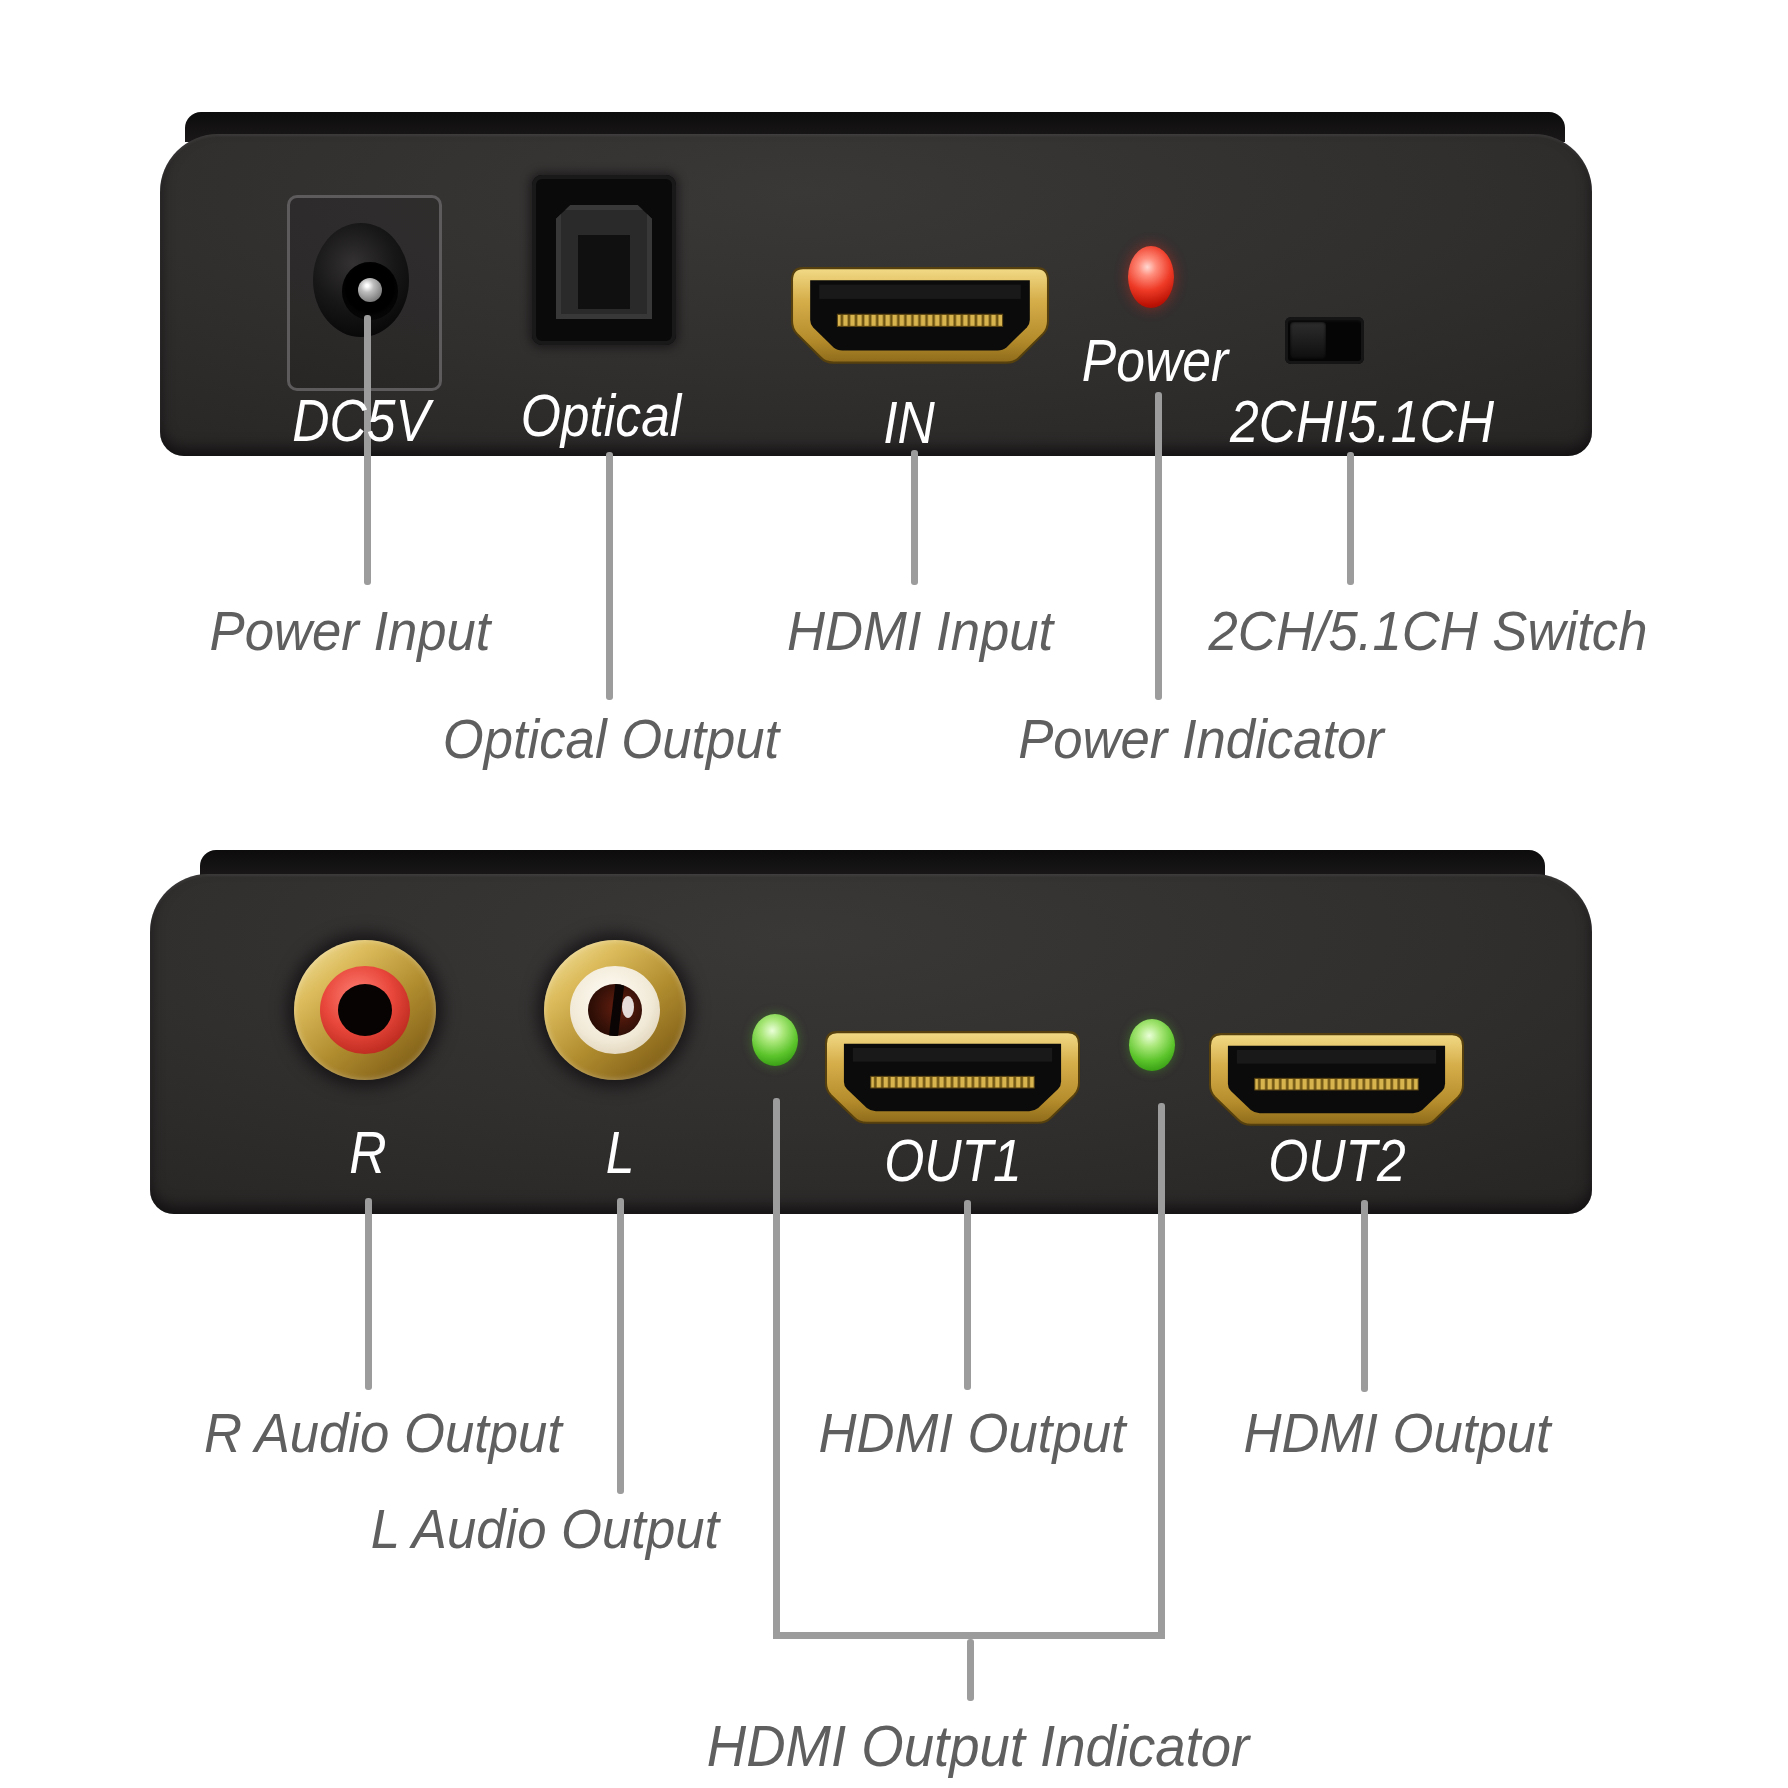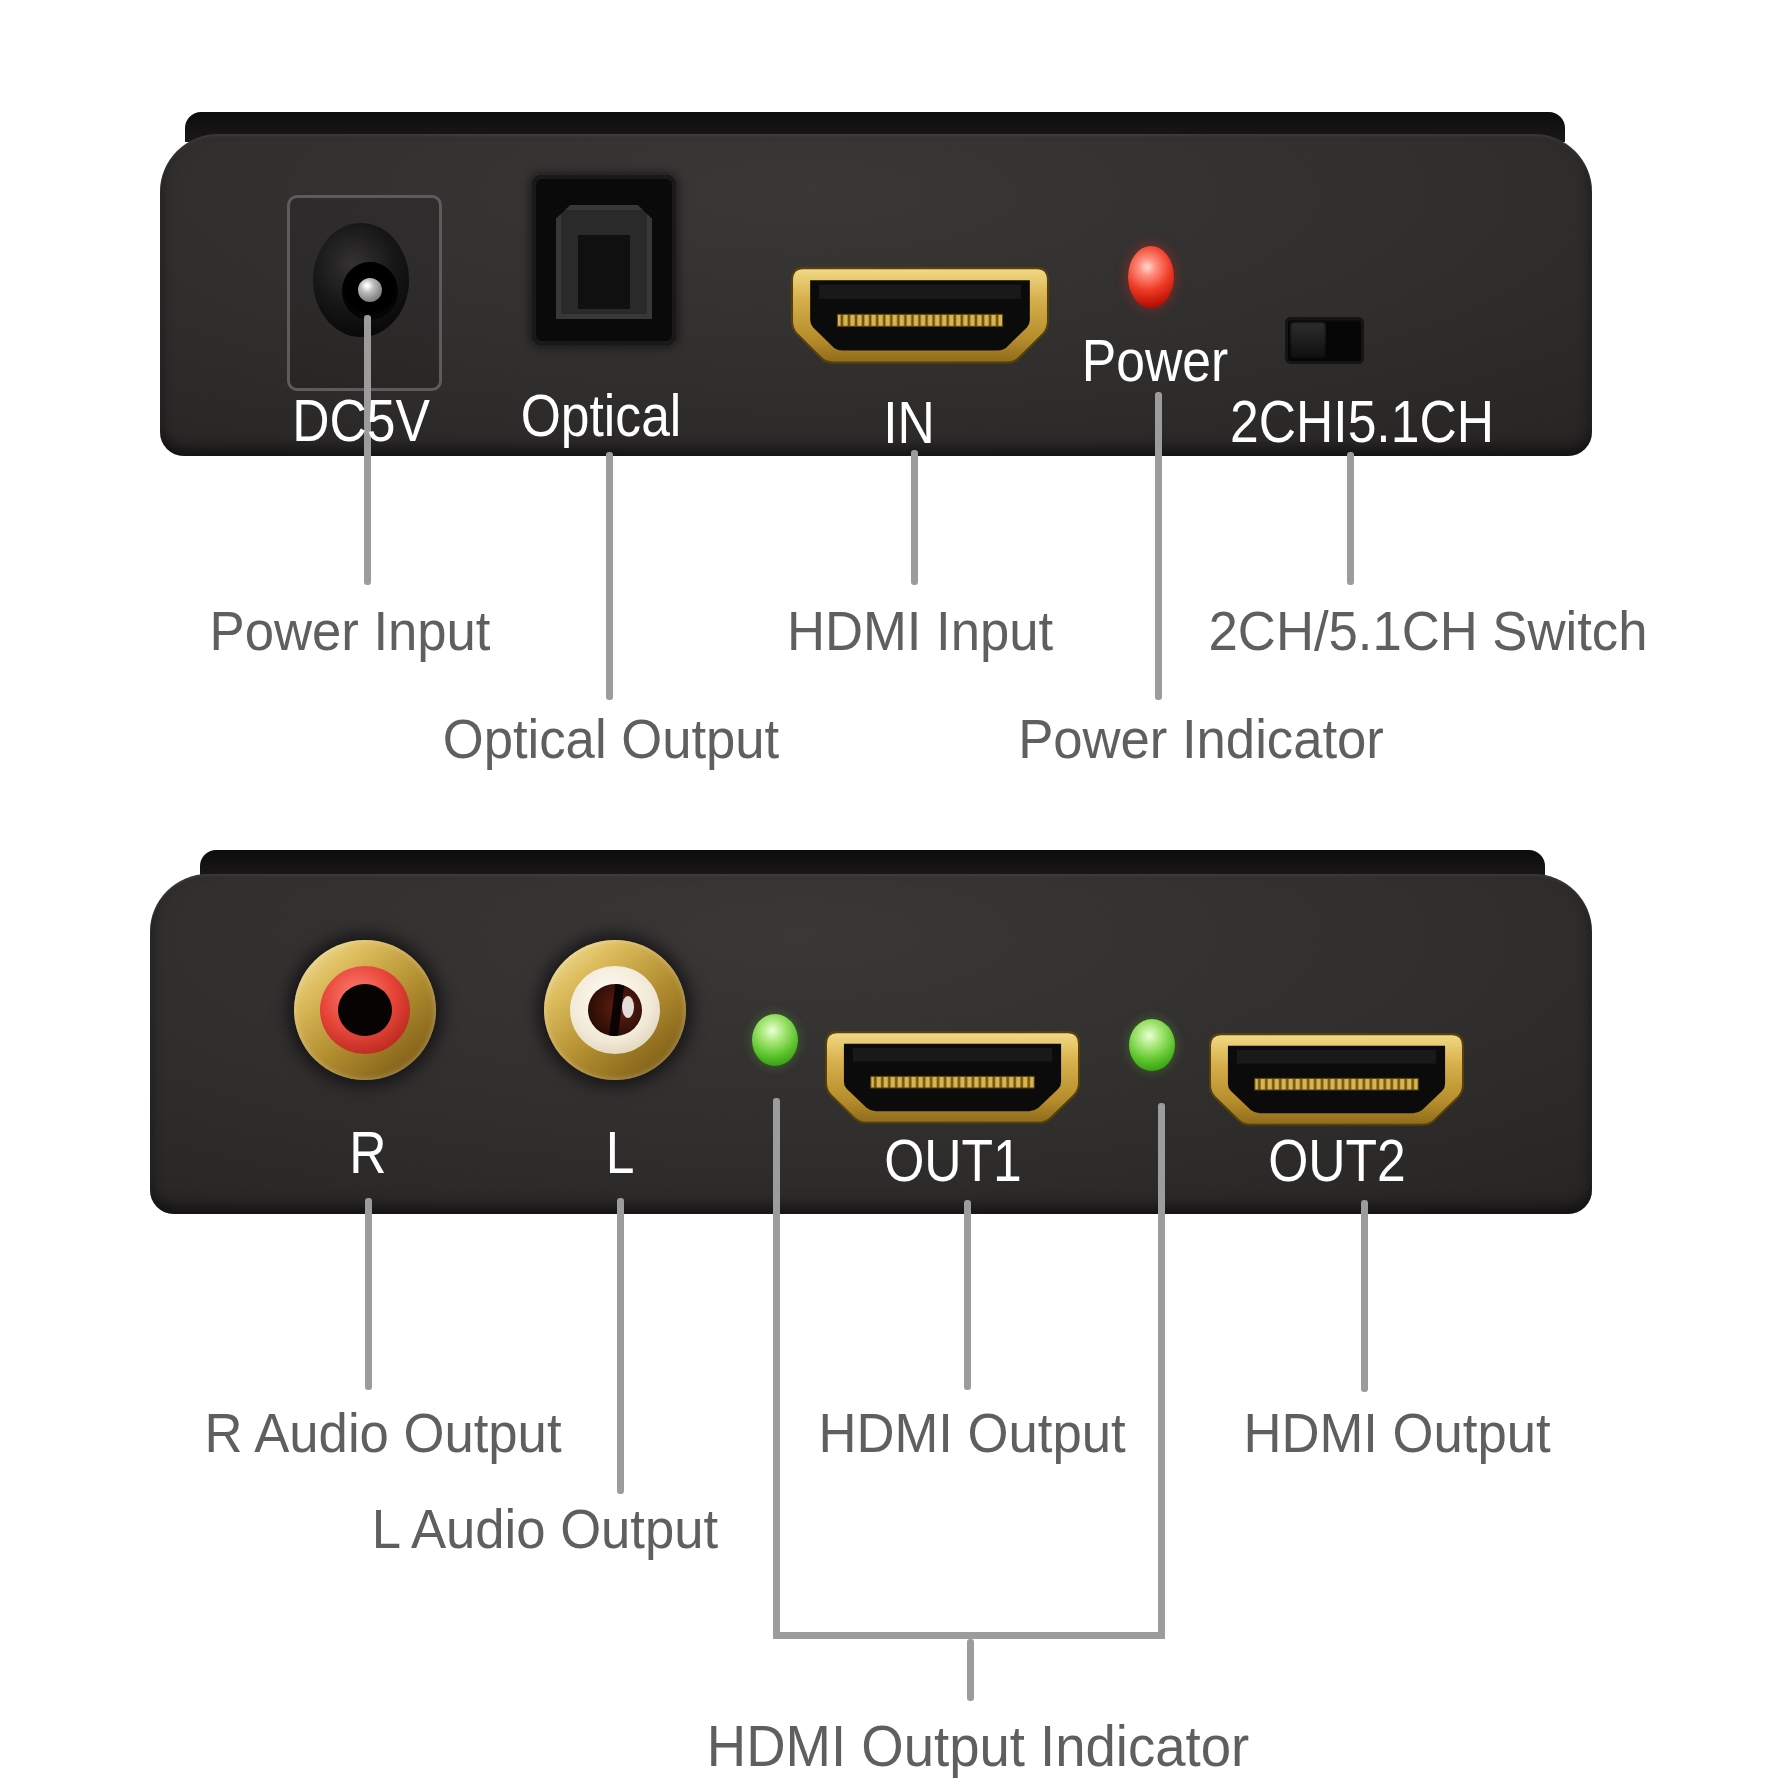--- a/index.html
+++ b/index.html
@@ -1,17 +1,17 @@
 <!DOCTYPE html>
 <html><head>
 <meta charset="utf-8">
 <style>
   html,body{margin:0;padding:0;background:#ffffff;}
   #canvas{position:relative;width:1788px;height:1788px;background:#ffffff;overflow:hidden;
-          font-family:"Liberation Sans", sans-serif;}
+          font-family:"Liberation Sans", sans-serif;font-style:italic;}
 
   
   .strip{position:absolute;background:linear-gradient(180deg,#0d0c0c,#1a1818);
          border-radius:16px 16px 0 0;}
   .face{position:absolute;
         background:radial-gradient(120% 150% at 45% 18%, #3a3737 0%, #312e2e 38%, #282525 68%, #1d1b1b 100%);
         border-radius:58px 58px 24px 24px;
         box-shadow:inset 0 2px 3px rgba(255,255,255,0.07), inset 0 -8px 14px rgba(0,0,0,0.55);}
   #strip-top{left:185px;top:112px;width:1380px;height:30px;}
   #face-top{left:160px;top:134px;width:1432px;height:322px;}

